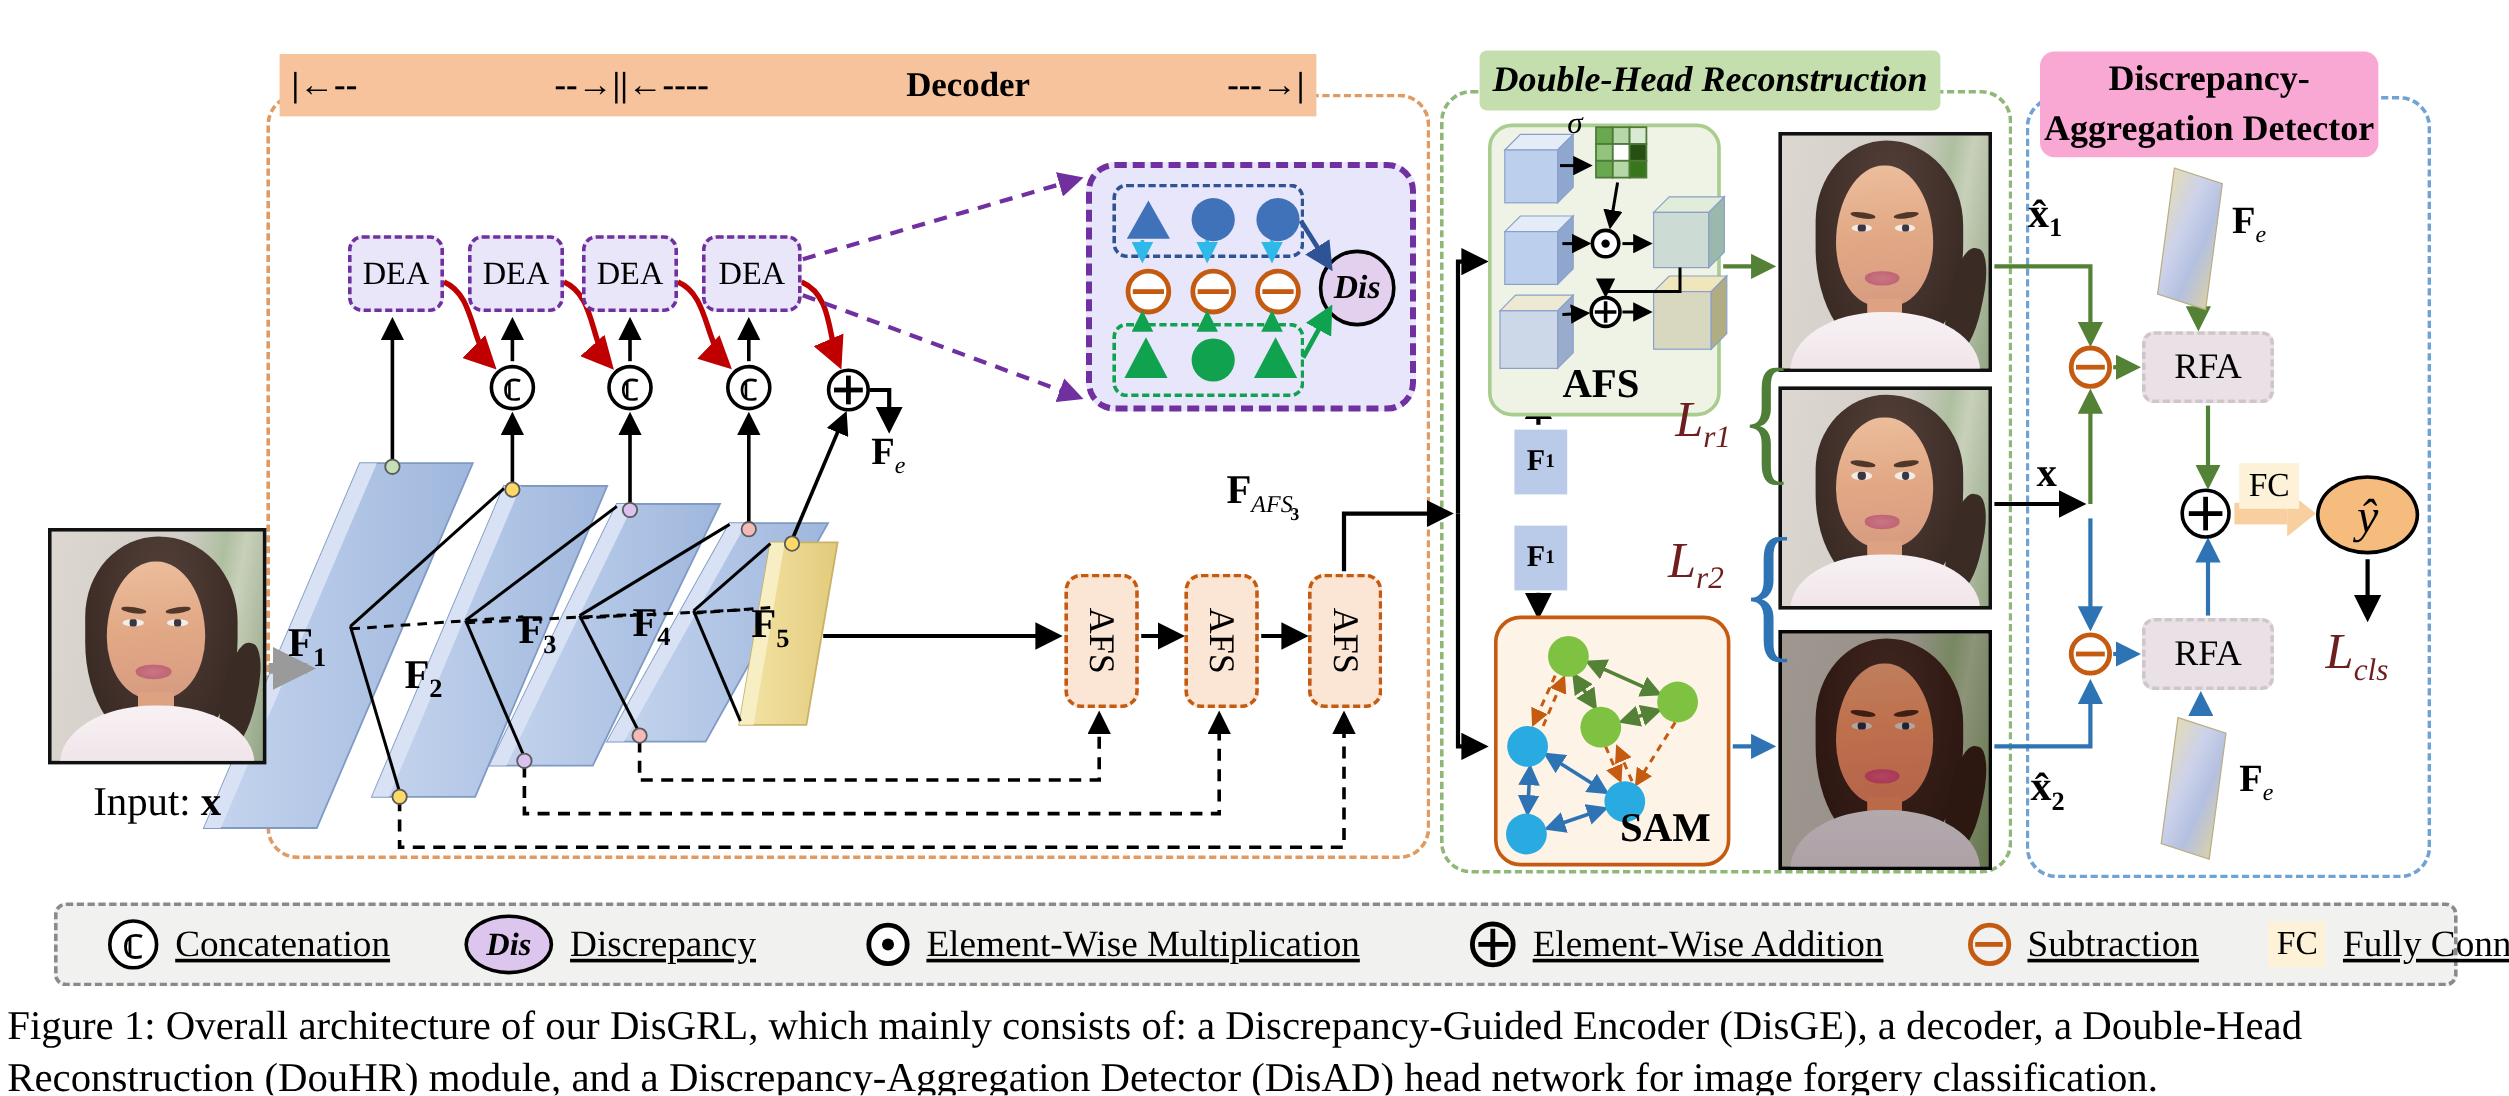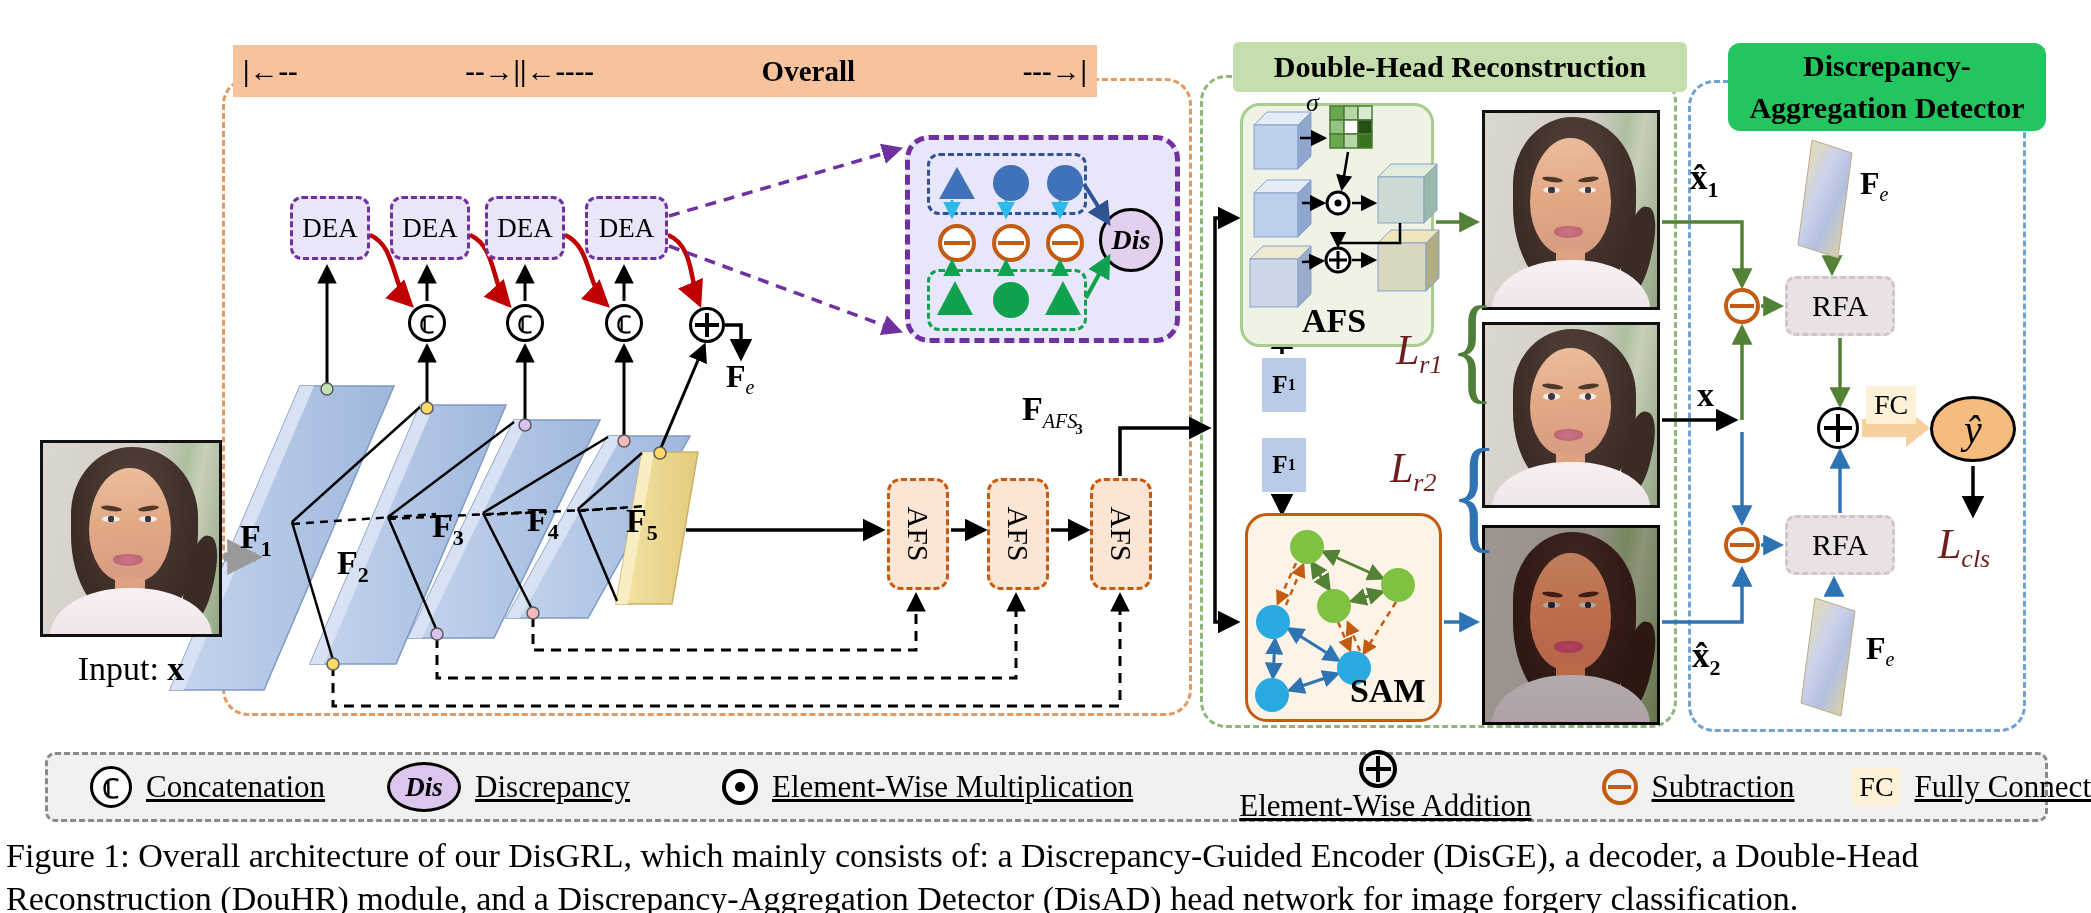--- a/index.html
+++ b/index.html
@@ -12,22 +12,22 @@
   
   .region { position:absolute; border-radius:26px; z-index:0; }
   .r-enc { left:222px; top:78px;  width:970px; height:638px; border:3.5px dashed #e09a62; }
   .r-dou { left:1200px; top:75px; width:477px; height:653px; border:3.5px dashed #8fb878; }
   .r-det { left:1688px; top:80px; width:338px; height:652px; border:3.5px dashed #6fa3d4; }
 
   
   .hdr { position:absolute; z-index:2; font-weight:bold; font-size:30px; display:flex; align-items:center; justify-content:center; }
   .hdr-enc { left:233px; top:45px; width:864px; height:52px; background:#f6c39c; font-size:29px; justify-content:space-between; padding:0 10px; }
   .hdr-enc .t { text-align:center; }
-  .hdr-dou { left:1233px; top:42px; width:454px; height:50px; background:#c5dead; border-radius:6px; }
-  .hdr-det { left:1700px; top:43px; width:318px; height:88px; background:#22c55e; border-radius:12px; flex-direction:column; line-height:42px;margin-left:28px; }
+  .hdr-dou { left:1233px; top:42px; width:384px; height:50px; background:#c5dead; border-radius:6px;font-style:italic; }
+  .hdr-det { left:1700px; top:43px; width:282px; height:88px; background:#f9a8d4; border-radius:12px; flex-direction:column; line-height:42px; }
 
   
   .dea { position:absolute; z-index:2; top:196px; height:64px; background:#e8e6f8; border:3.5px dashed #7030a0; border-radius:12px; display:flex; align-items:center; justify-content:center; font-size:27px; }
   .afs-dec { position:absolute; z-index:2; top:478px; width:62px; height:112px; background:#fbe5d5; border:3.5px dashed #c55a11; border-radius:14px; display:flex; align-items:center; justify-content:center; }
   .afs-dec span { transform:rotate(90deg); font-size:30px; white-space:nowrap; }
 
   
   .concat-circle { position:absolute; z-index:2; width:38px; height:38px; border:3px solid #000; border-radius:50%; background:#fff; display:flex; align-items:center; justify-content:center; font-size:24px; font-weight:bold; }
   .add-circle { position:absolute; z-index:2; border:3.5px solid #000; border-radius:50%; background:#fff; }
   .add-circle::before, .add-circle::after { content:""; position:absolute; background:#000; }
@@ -353,21 +353,21 @@
       <path d="M1006,276 L1006,262" stroke="#10a24f" stroke-width="3" marker-end="url(#ah-gr2)"></path>
       <path d="M1060,276 L1060,262" stroke="#10a24f" stroke-width="3" marker-end="url(#ah-gr2)"></path>
       <path d="M1084,184 L1108,222" stroke="#2f5496" stroke-width="4" marker-end="url(#ah-n)"></path>
       <path d="M1086,298 L1108,258" stroke="#10a24f" stroke-width="4" marker-end="url(#ah-gr2)"></path>
     </g>
   </svg>
 
   <div class="hdr hdr-enc">
     <span>|←--</span>
     <span>--→||←----</span>
-    <span class="t">Overall</span>
+    <span class="t">Decoder</span>
     <span>---→|</span>
   </div>
   <div class="hdr hdr-dou">Double-Head Reconstruction</div>
   <div class="hdr hdr-det">
     <span>Discrepancy-</span>
     <span>Aggregation Detector</span>
   </div>
 
   <div class="face" style="left:40px; top:440px; width:182px; height:197px;">
     <div class="f-hair"></div>
@@ -505,21 +505,21 @@
       <span class="lg-label">Concatenation</span>
     </div>
     <div class="lg-item" style="margin-left:62px;">
       <div class="lg-dis">Dis</div>
       <span class="lg-label">Discrepancy</span>
     </div>
     <div class="lg-item" style="margin-left:92px;">
       <div class="mult-circle lg-mult"></div>
       <span class="lg-label">Element-Wise Multiplication</span>
     </div>
-    <div class="lg-item" style="margin-left:92px;flex-direction:column;">
+    <div class="lg-item" style="margin-left:92px;">
       <div class="lg-add"></div>
       <span class="lg-label">Element-Wise Addition</span>
     </div>
     <div class="lg-item" style="margin-left:70px;">
       <div class="lg-sub"></div>
       <span class="lg-label">Subtraction</span>
     </div>
     <div class="lg-item" style="margin-left:58px;">
       <div class="lg-fc">FC</div>
       <span class="lg-label">Fully Connected Layer</span>

